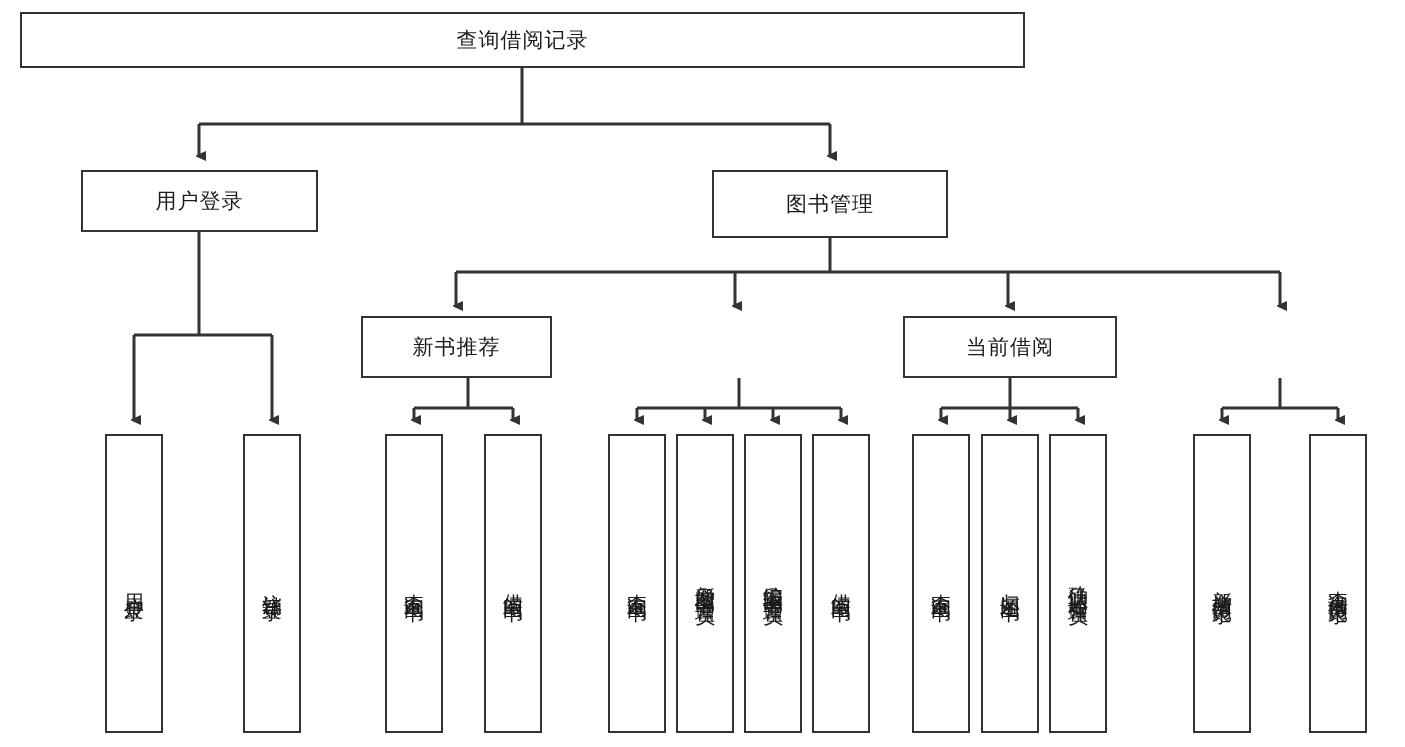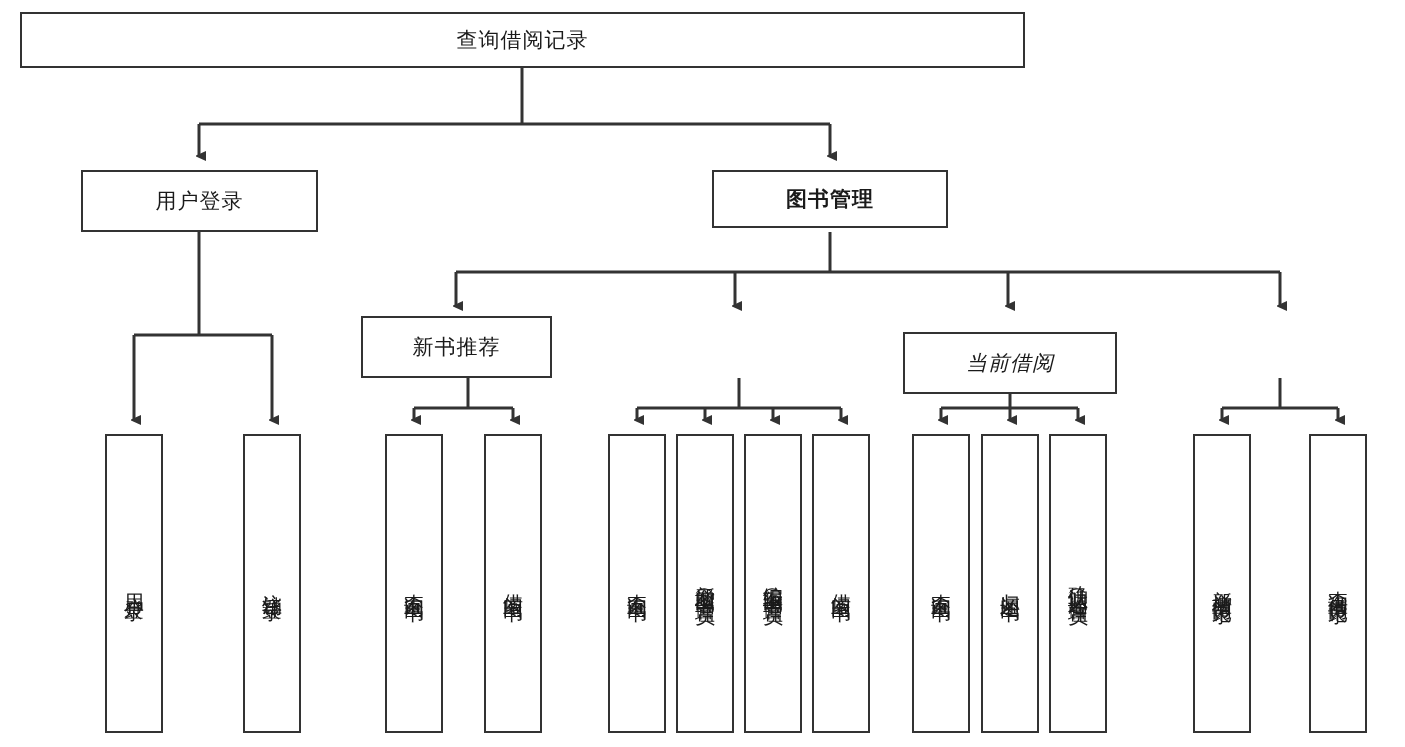--- a/index.html
+++ b/index.html
@@ -118,28 +118,28 @@
     </g>
   </svg>
 
   <div class="node node-h" style="left:20px; top:12px; width:1005px; height:56px;">
     <span>查询借阅记录</span>
   </div>
 
   <div class="node node-h" style="left:81px; top:170px; width:237px; height:62px;">
     <span>用户登录</span>
   </div>
-  <div class="node node-h" style="left:712px; top:170px; width:236px; height:58px;font-weight:bold;">
+  <div class="node node-h" style="left:712px; top:170px; width:236px; height:68px;">
     <span>图书管理</span>
   </div>
 
   <div class="node node-h" style="left:361px; top:316px; width:191px; height:62px;">
     <span>新书推荐</span>
   </div>
-  <div class="node node-h" style="left:903px; top:332px; width:214px; height:62px;font-style:italic;">
+  <div class="node node-h" style="left:903px; top:316px; width:214px; height:62px;">
     <span>当前借阅</span>
   </div>
 
   <div class="node node-v" style="left:105px; top:434px; width:58px; height:299px;">
     <span class="vtext">用户登录</span>
   </div>
   <div class="node node-v" style="left:243px; top:434px; width:58px; height:299px;">
     <span class="vtext">注销登录</span>
   </div>
 

